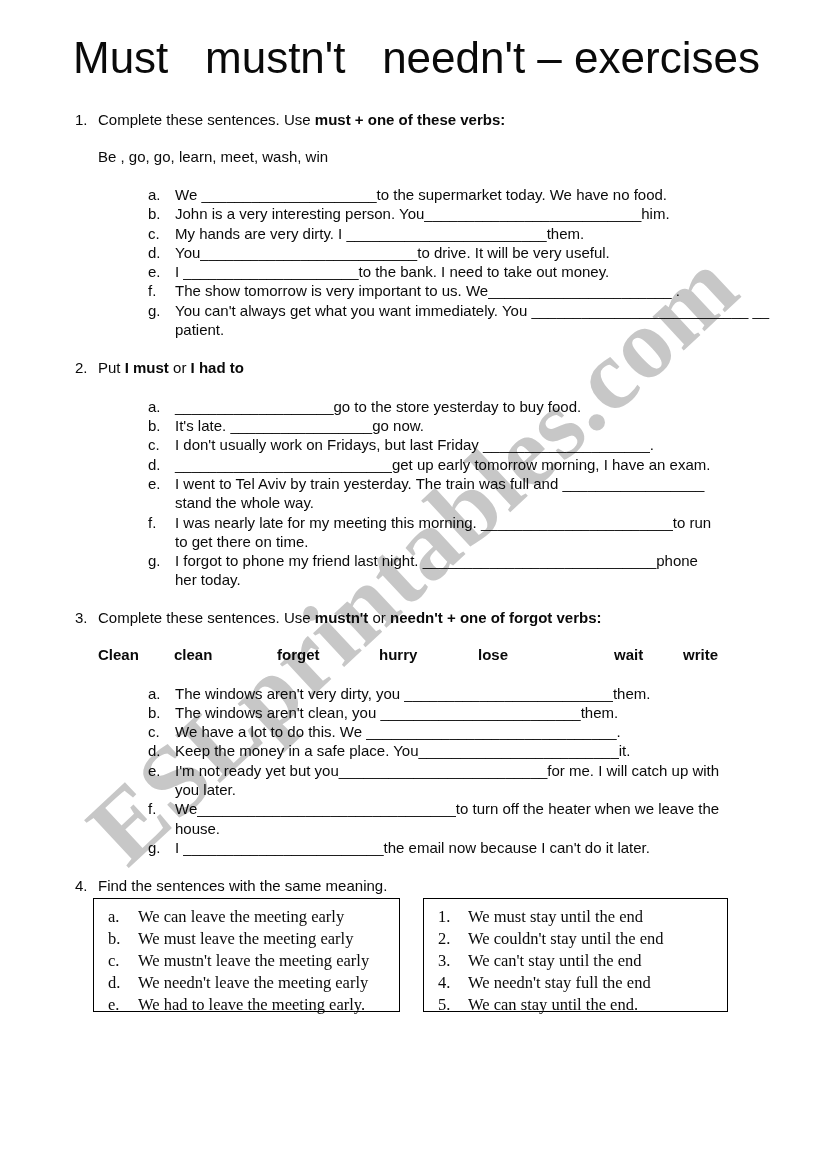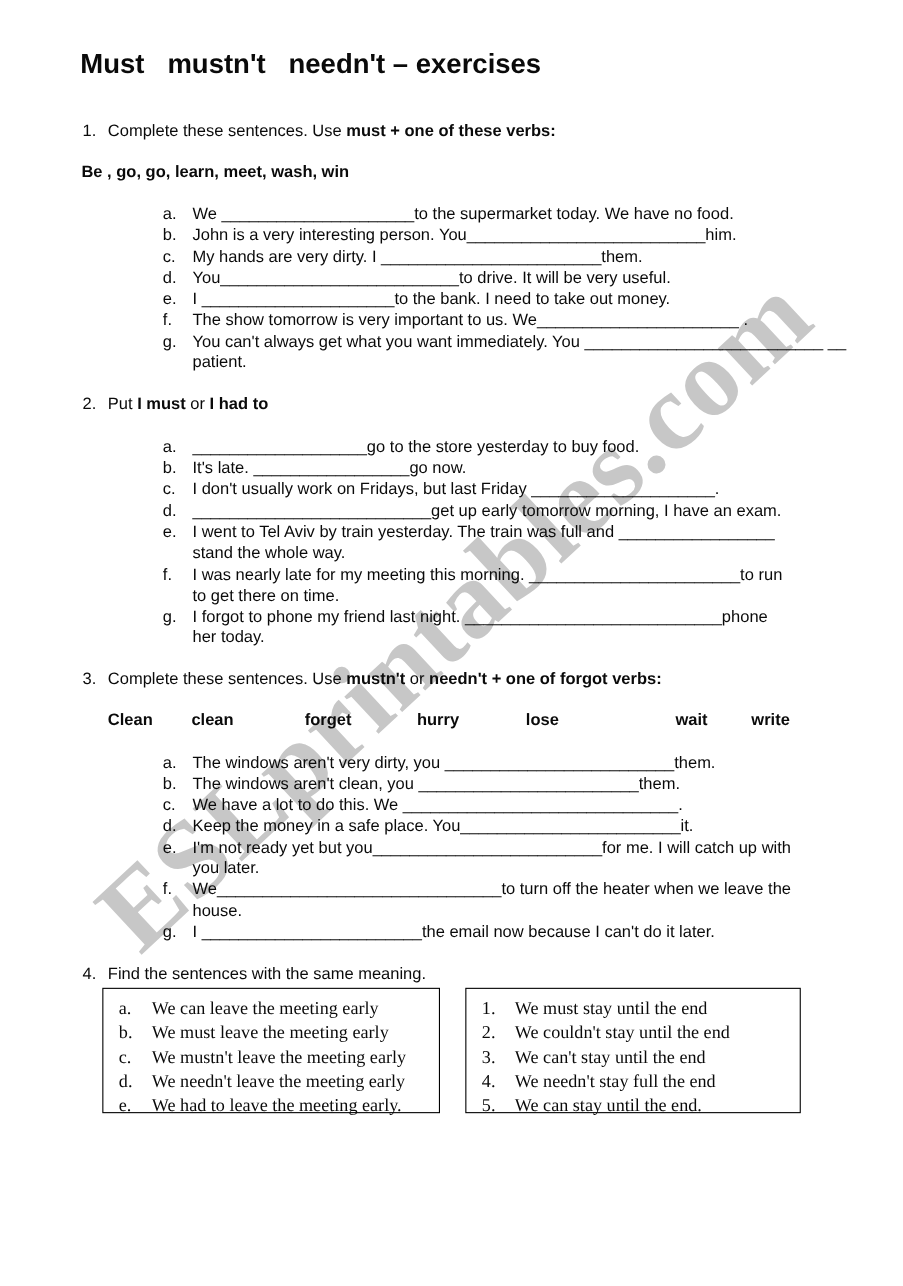--- a/index.html
+++ b/index.html
@@ -25,40 +25,40 @@
     line-height: 100px;
     letter-spacing: 1px;
     color: #c7c7c7;
     white-space: nowrap;
     transform-origin: 0 50%;
     transform: rotate(-43deg);
   }
   .title {
     margin: 0;
     padding: 38px 0 0 73px;
-    font-size: 25px;
+    font-size: 44px;
     line-height: 40px;
-    font-weight: bold;
+    font-weight: normal;
     white-space: pre;
   }
   .sec-header {
     display: flex;
     padding-left: 75px;
     line-height: 19.3px;
   }
   .sec-header .num { width: 23px; flex-shrink: 0; }
   .sec-header .htext b { font-weight: bold; }
   .mt-sec1 { margin-top: 32px; }
   .mt-sec2 { margin-top: 18.6px; }
   .mt-sec3 { margin-top: 18.5px; }
   .mt-sec4 { margin-top: 18.8px; }
   .verb-bank {
     margin-top: 18px;
-    padding-left: 74px;
-    font-weight: bold;
+    padding-left: 98px;
+    font-weight: normal;
     line-height: 19.3px;
   }
   .items {
     padding-left: 148px;
     line-height: 19.3px;
   }
   .mt-items1 { margin-top: 18.4px; }
   .mt-items2 { margin-top: 19.5px; }
   .mt-items3 { margin-top: 19.4px; }
   .item { display: flex; }

